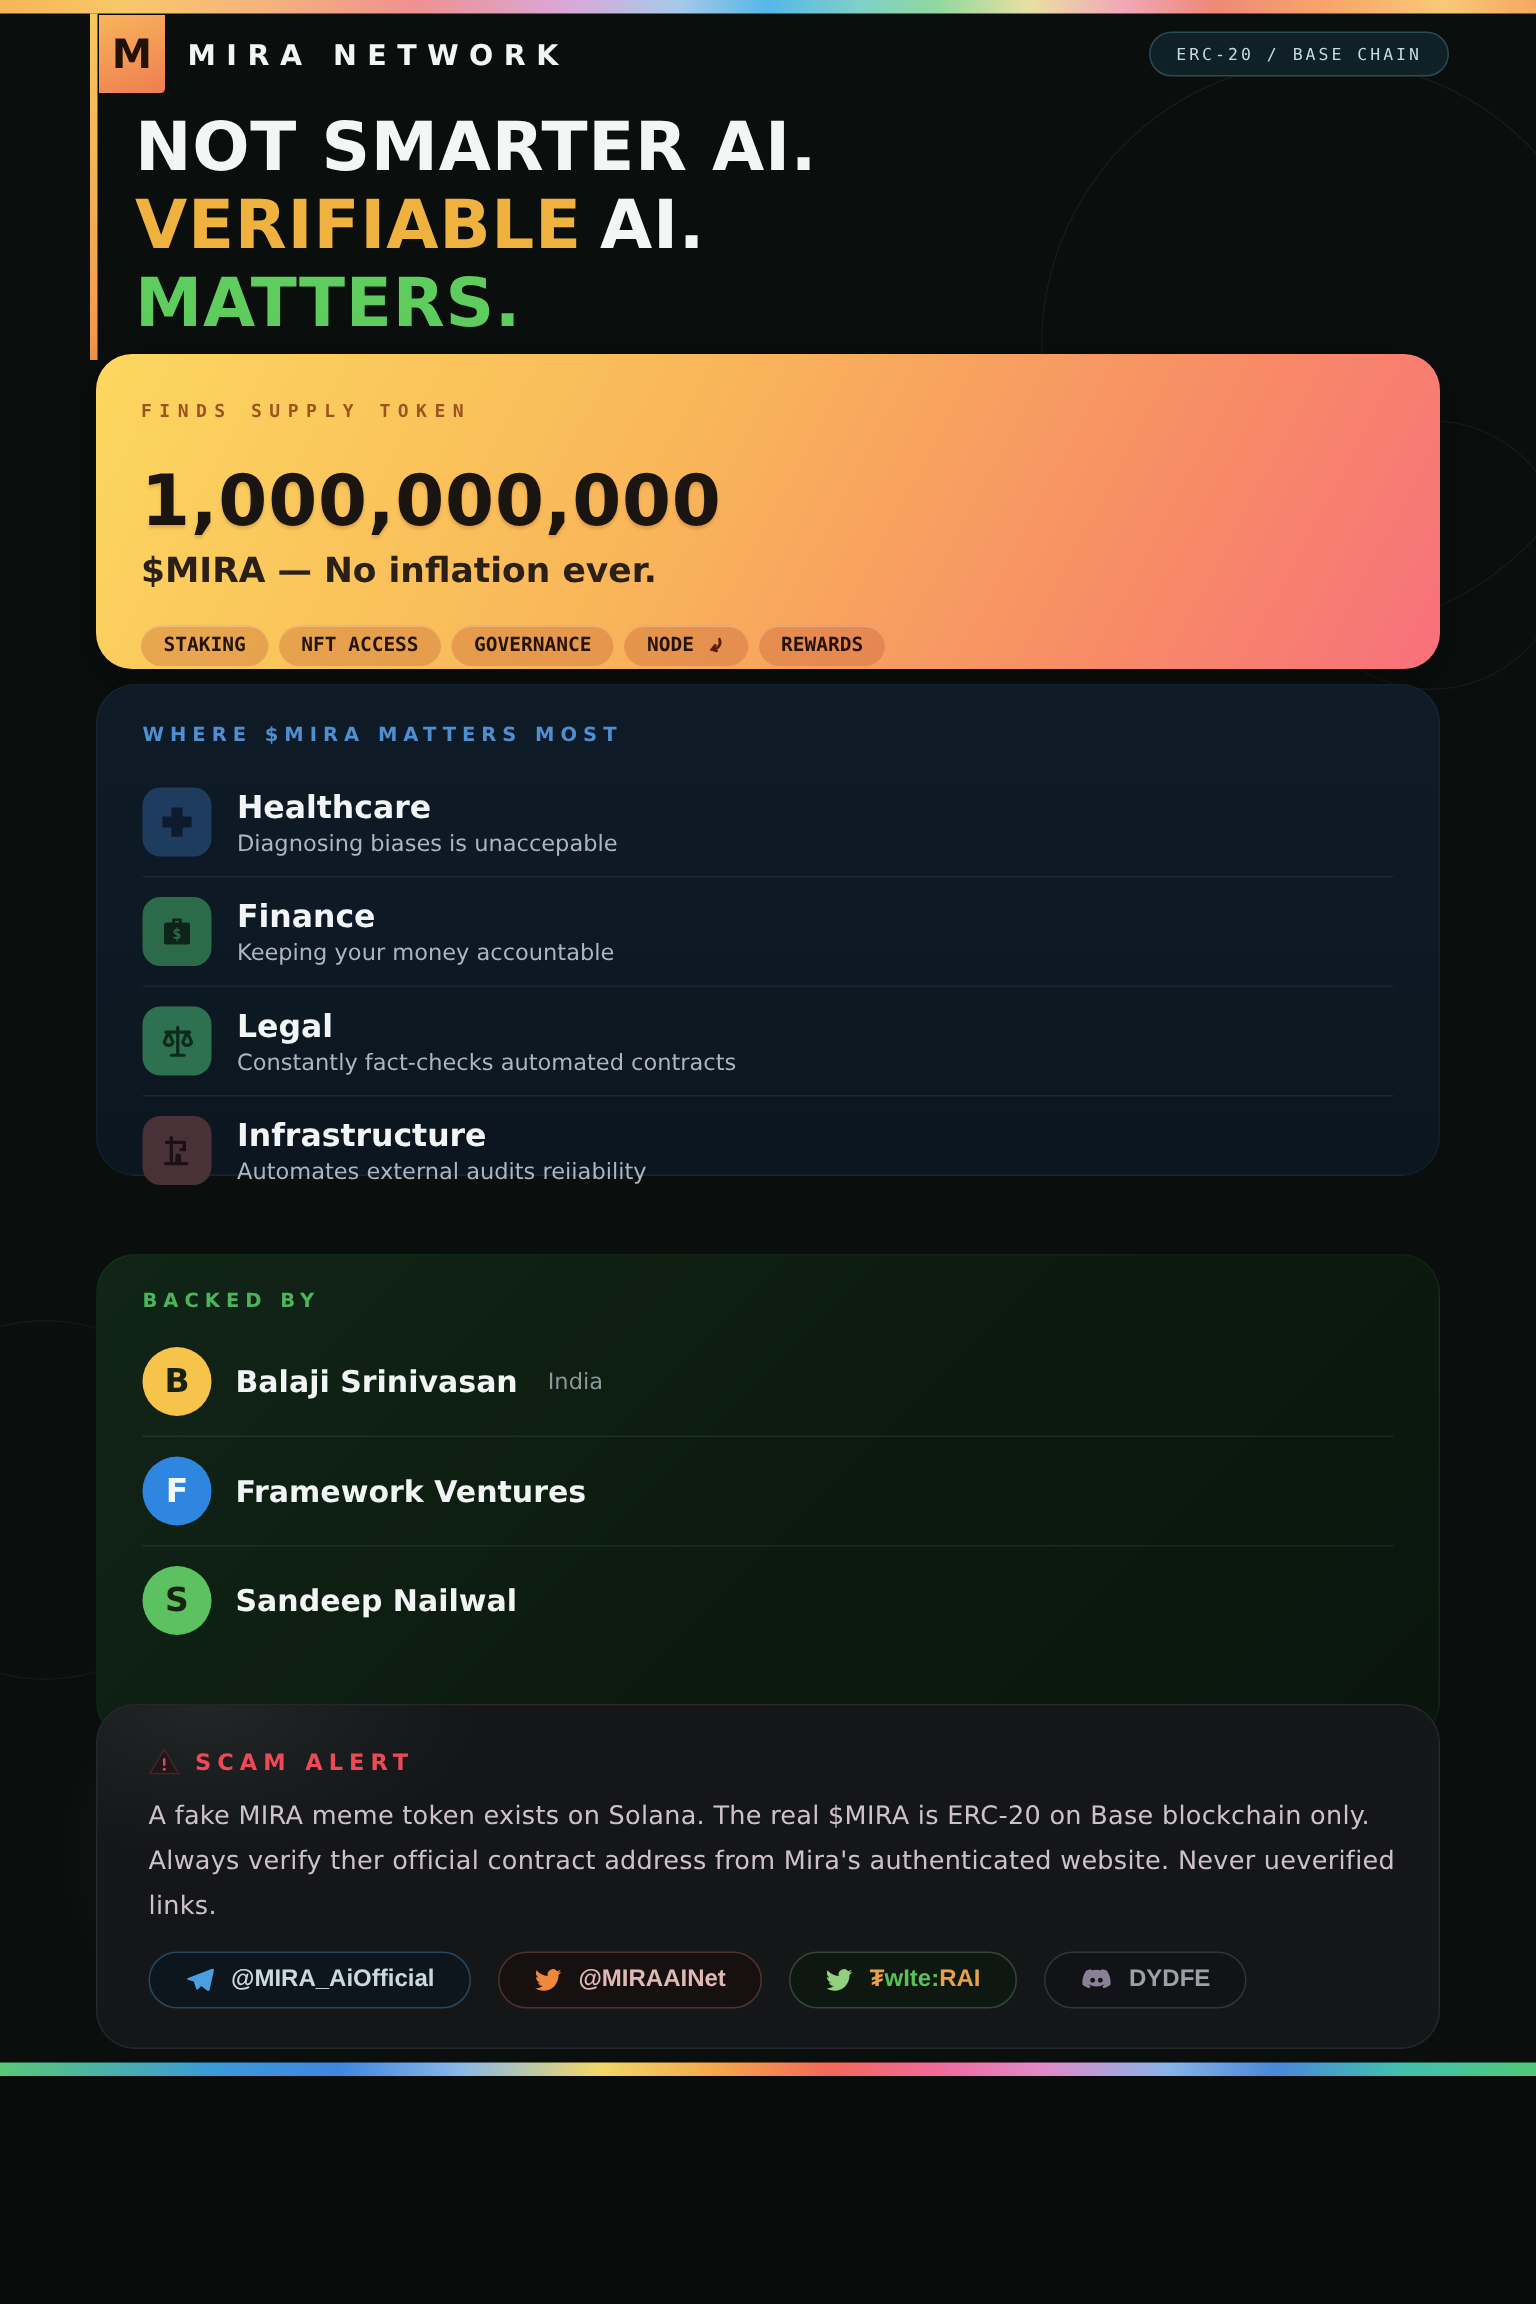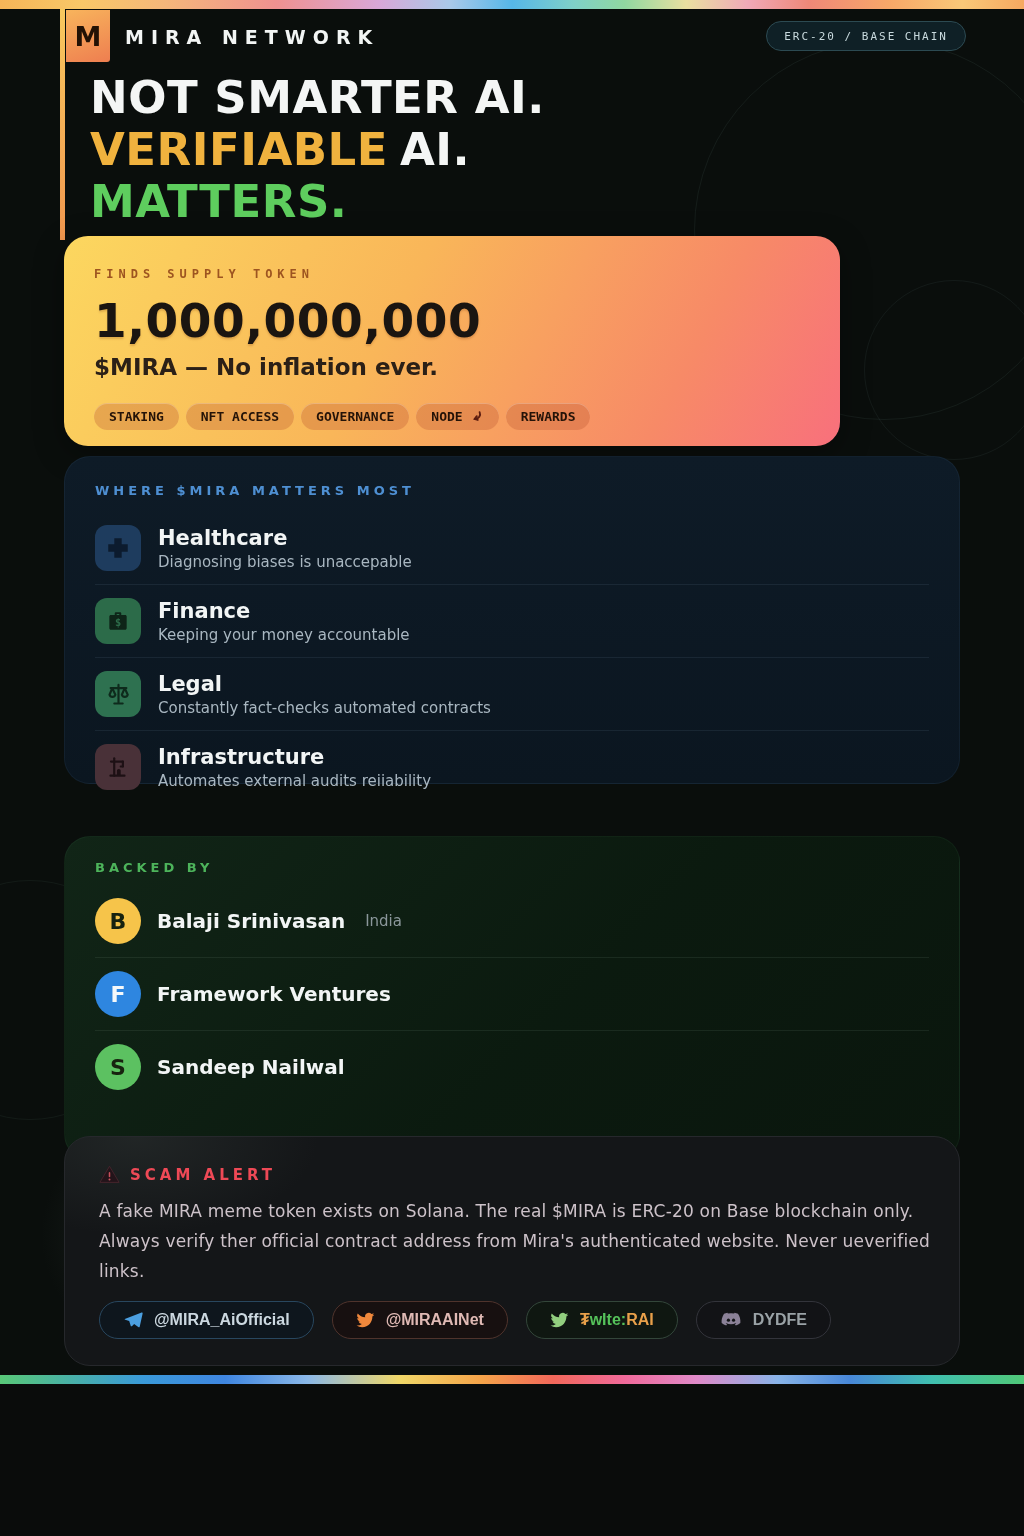--- a/index.html
+++ b/index.html
@@ -53,27 +53,27 @@
 
   
   .hero { position:absolute; left:90px; top:72px; line-height:52px;
           font-size:45px; font-weight:700; letter-spacing:0.5px; }
   .hero .l1 { color:#f4f6f5; }
   .hero .hl { color:#f0b23e; }
   .hero .l2w { color:#f4f6f5; margin-left:12px; }
   .hero .l3 { color:#5ecd5e; }
 
   
-  .supply-card { position:absolute; left:64px; top:236px; width:776px; height:210px;
+  .supply-card { position:absolute; left:64px; top:236px; width:896px; height:210px;
                  border-radius:24px; padding:31px 30px 0 30px;
                  background:linear-gradient(118deg,#fcd75f 0%,#f9b659 42%,#f78a67 78%,#f8707c 100%);
                  box-shadow:0 8px 30px rgba(0,0,0,0.35); }
   .supply-label { font-family:"DejaVu Sans Mono", monospace; font-size:12px;
                   font-weight:700; letter-spacing:5px; color:#9d5420; }
-  .supply-amount { margin-top:12px; font-size:47px; font-weight:800; color:#1a1511;
+  .supply-amount { margin-top:26px; font-size:47px; font-weight:800; color:#1a1511;
                    letter-spacing:0.5px; text-shadow:0 2px 2px rgba(140,70,25,0.25); }
   .supply-sub { margin-top:6px; font-size:23px; font-weight:700; color:#2b2017; }
   .tag-row { margin-top:23px; display:flex; gap:7px; }
   .tag { display:inline-flex; align-items:center; gap:6px; height:27px; padding:0 15px;
          background:rgba(186,84,48,0.30); border-radius:14px;
          box-shadow:inset 0 1px 0 rgba(255,255,255,0.25);
          font-family:"DejaVu Sans Mono", monospace; font-size:13px; font-weight:700;
          color:#241308; }
   .tag .node-icon { display:inline-flex; }
 

